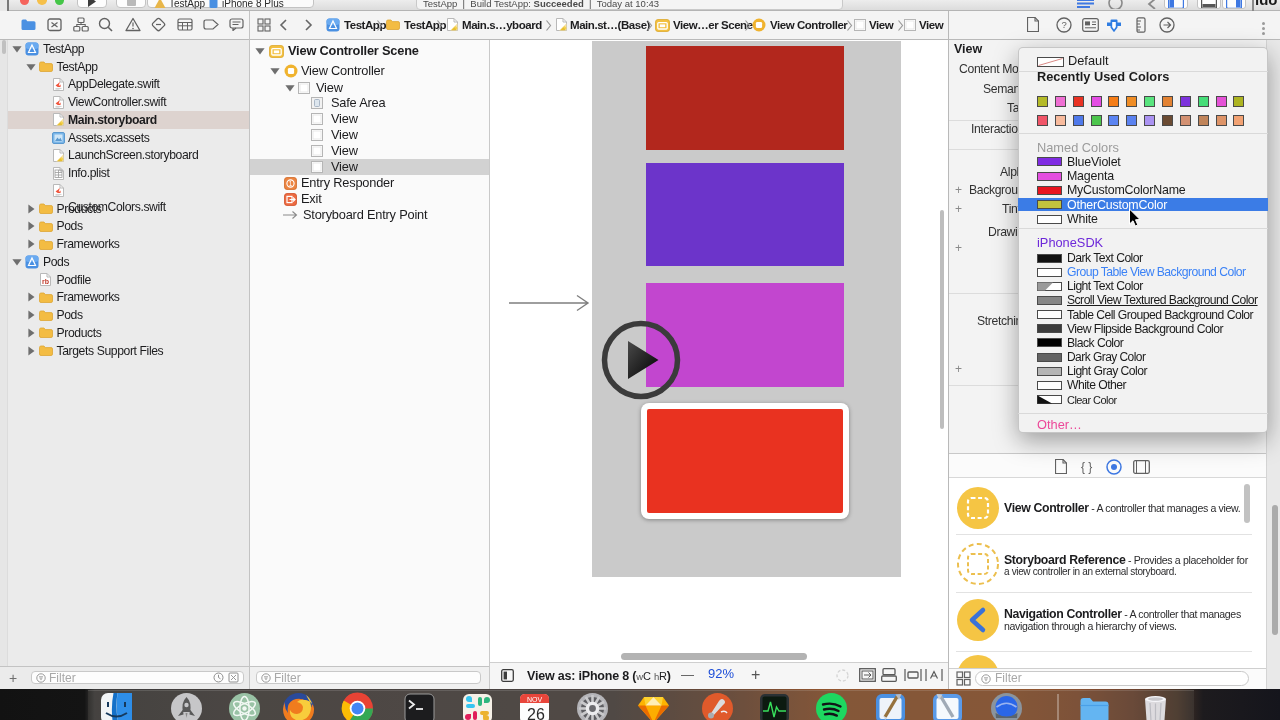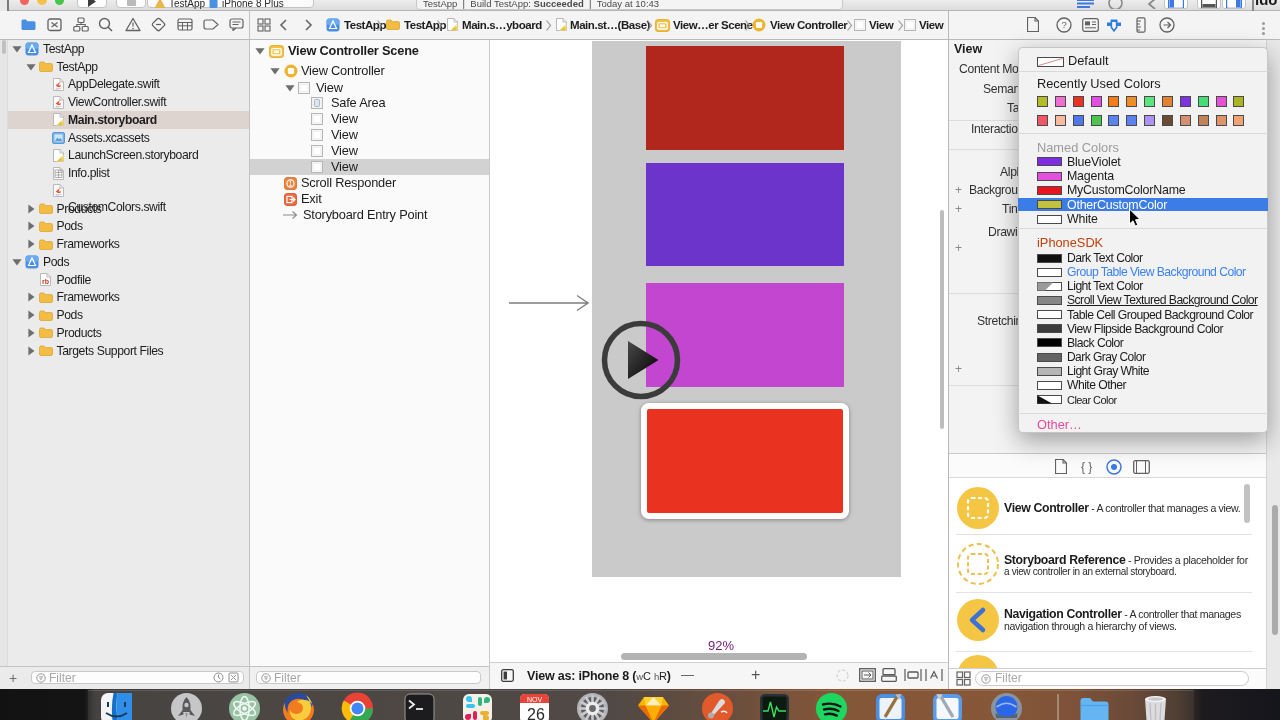--- a/index.html
+++ b/index.html
@@ -404,21 +404,21 @@
 <svg style="left:311px;top:160.8px;" width="12" height="12" viewBox="0 0 12 12">
     <rect x="0.5" y="0.5" width="11" height="11" fill="#fff" stroke="#b5b5b5" stroke-width="1"></rect>
     <rect x="2" y="2" width="8" height="8" fill="#fff" stroke="#e3e3e3" stroke-width="0.8"></rect>
   </svg>
 <div style="left:331px;top:157.8px;height:18px;line-height:18px;font-size:12.8px;color:#1c1c1e;font-weight:normal;letter-spacing:-0.2px;">View</div>
 <svg style="left:284px;top:176.5px;" width="13" height="13" viewBox="0 0 13 13">
     <rect x="0.5" y="0.5" width="12" height="12" rx="2.5" fill="#ec8441" stroke="#d06a28" stroke-width="0.8"></rect>
     <circle cx="6.5" cy="6.5" r="3.6" fill="none" stroke="#fff" stroke-width="1.1"></circle>
     <text x="4.8" y="9" font-size="6.5" fill="#fff" font-family="Liberation Sans">1</text>
   </svg>
-<div style="left:301px;top:174.0px;height:18px;line-height:18px;font-size:12.8px;color:#1c1c1e;font-weight:normal;letter-spacing:-0.2px;">Scroll Responder</div>
+<div style="left:301px;top:174.0px;height:18px;line-height:18px;font-size:12.8px;color:#1c1c1e;font-weight:normal;letter-spacing:-0.2px;">Entry Responder</div>
 <svg style="left:284px;top:192.5px;" width="13" height="13" viewBox="0 0 13 13">
     <rect x="0.5" y="0.5" width="12" height="12" rx="2.5" fill="#ec6a41" stroke="#d05028" stroke-width="0.8"></rect>
     <rect x="3" y="3.4" width="5" height="6.2" fill="none" stroke="#fff" stroke-width="1.2"></rect>
     <path d="M5.5 6.5 H11 M9 4.5 L11 6.5 L9 8.5" stroke="#fff" stroke-width="1.2" fill="none"></path>
   </svg>
 <div style="left:301px;top:190.0px;height:18px;line-height:18px;font-size:12.8px;color:#1c1c1e;font-weight:normal;letter-spacing:-0.2px;">Exit</div>
 <svg style="left:283px;top:209.8px;" width="16" height="10" viewBox="0 0 16 10">
     <path d="M0 5 H13 M9.5 1.5 L13.5 5 L9.5 8.5" fill="none" stroke="#8a8a8a" stroke-width="1.1"></path>
   </svg>
 <div style="left:303px;top:205.8px;height:18px;line-height:18px;font-size:12.8px;color:#1c1c1e;font-weight:normal;letter-spacing:-0.2px;">Storyboard Entry Point</div>
@@ -452,21 +452,21 @@
   </svg>
 <div style="left:940px;top:210px;width:4px;height:219px;background:#bdbdbd;border-radius:2px;"></div>
 <div style="left:621px;top:652.5px;width:186px;height:7px;background:#b3b3b3;border-radius:3.5px;"></div>
 <div style="left:490px;top:662px;width:458px;height:27px;background:#f6f6f6;border-top:1px solid #cfcfcf;"></div>
 <svg style="left:501px;top:669px;" width="13" height="13" viewBox="0 0 13 13">
     <rect x="0.7" y="0.7" width="11.6" height="11.6" rx="1.5" fill="none" stroke="#3c3c3c" stroke-width="1.3"></rect>
     <rect x="2.6" y="2.6" width="3.4" height="7.8" fill="#3c3c3c"></rect>
   </svg>
 <div style="left:527px;top:667px;height:18px;line-height:18px;font-size:12.5px;font-weight:bold;color:#1c1c1e;letter-spacing:-0.2px;">View as: iPhone 8 (<span style="position:static;font-size:9.5px;font-weight:normal;color:#555;">w</span><span style="position:static;font-size:11px;font-weight:normal;">C</span> <span style="position:static;font-size:9.5px;font-weight:normal;color:#555;">h</span><span style="position:static;font-size:11px;font-weight:normal;">R</span>)</div>
 <div style="left:681px;top:666px;height:18px;line-height:18px;font-size:13px;color:#555;font-weight:normal;">—</div>
-<div style="left:708px;top:637px;height:18px;line-height:18px;font-size:13px;color:#701a75;font-weight:normal;">92%</div>
+<div style="left:708px;top:665px;height:18px;line-height:18px;font-size:13px;color:#1d4ed8;font-weight:normal;">92%</div>
 <div style="left:751px;top:666px;height:18px;line-height:18px;font-size:16px;color:#555;font-weight:normal;">+</div>
 <svg style="left:834px;top:668px;" width="17" height="15" viewBox="0 0 17 15">
     <circle cx="8.5" cy="7.5" r="5.5" fill="none" stroke="#d4d4d4" stroke-width="1.3" stroke-dasharray="3 2"></circle>
   </svg>
 <svg style="left:859px;top:668px;" width="17" height="14" viewBox="0 0 17 14">
     <rect x="0.7" y="0.7" width="15.6" height="12.6" fill="none" stroke="#5a5a5a" stroke-width="1.3"></rect>
     <rect x="3" y="3" width="11" height="8" fill="none" stroke="#5a5a5a" stroke-width="1"></rect>
     <path d="M5 7 H12 M9.5 4.5 L12 7 L9.5 9.5" stroke="#5a5a5a" stroke-width="1" fill="none"></path>
   </svg>
 <svg style="left:881px;top:668px;" width="17" height="14" viewBox="0 0 17 14">
@@ -555,21 +555,21 @@
 <div style="left:995px;top:669px;height:18px;line-height:18px;font-size:12px;color:#a8a8a8;font-weight:normal;">Filter</div>
 <div style="left:1266px;top:40px;width:14px;height:649px;background:#e9e9e9;border-left:1px solid #d4d4d4;"></div>
 <div style="left:1271.5px;top:505px;width:6px;height:130px;background:#ababab;border-radius:3px;"></div>
 <div style="left:1018px;top:46.5px;width:250px;height:386px;background:#f2f2f2;border:1px solid rgba(0,0,0,0.18);border-radius:5px;box-shadow:0 8px 24px rgba(0,0,0,0.35);"></div>
 <svg style="left:1036.5px;top:56.5px;" width="27" height="10" viewBox="0 0 27 10">
     <rect x="0.5" y="0.5" width="26" height="9" fill="#fff" stroke="#4a4a4a" stroke-width="1"></rect>
     <path d="M1.5 8.5 L25.5 1.5" stroke="#d98a85" stroke-width="1"></path>
   </svg>
 <div style="left:1068px;top:52px;height:18px;line-height:18px;font-size:12.8px;color:#1b1b1b;font-weight:normal;">Default</div>
 <div style="left:1018px;top:71.3px;width:250px;height:1px;background:#d9d9d9;"></div>
-<div style="left:1037px;top:75px;height:18px;line-height:18px;font-size:12.8px;color:#1b1b1b;font-weight:normal;">Recently Used Colors</div>
+<div style="left:1037px;top:68px;height:18px;line-height:18px;font-size:12.8px;color:#1b1b1b;font-weight:bold;">Recently Used Colors</div>
 <svg style="left:1037.0px;top:95.8px;" width="11" height="11" viewBox="0 0 11 11">
     <rect x="0.5" y="0.5" width="10" height="10" fill="#b4ba28" stroke="#4a4a4a" stroke-width="1"></rect>
   </svg>
 <svg style="left:1054.85px;top:95.8px;" width="11" height="11" viewBox="0 0 11 11">
     <rect x="0.5" y="0.5" width="10" height="10" fill="#ef6fd3" stroke="#4a4a4a" stroke-width="1"></rect>
   </svg>
 <svg style="left:1072.7px;top:95.8px;" width="11" height="11" viewBox="0 0 11 11">
     <rect x="0.5" y="0.5" width="10" height="10" fill="#e93223" stroke="#4a4a4a" stroke-width="1"></rect>
   </svg>
 <svg style="left:1090.55px;top:95.8px;" width="11" height="11" viewBox="0 0 11 11">
@@ -652,21 +652,21 @@
 <div style="left:1067px;top:181.4px;height:18px;line-height:18px;font-size:12.4px;color:#1b1b1b;font-weight:normal;letter-spacing:-0.2px;">MyCustomColorName</div>
 <svg style="left:1037px;top:200.2px;" width="25" height="9" viewBox="0 0 25 9">
     <rect x="0.5" y="0.5" width="24" height="8" fill="#c2c23e" stroke="#4a4a4a" stroke-width="1"></rect>
   </svg>
 <div style="left:1067px;top:195.7px;height:18px;line-height:18px;font-size:12.4px;color:#fff;font-weight:normal;letter-spacing:-0.2px;">OtherCustomColor</div>
 <svg style="left:1037px;top:214.5px;" width="25" height="9" viewBox="0 0 25 9">
     <rect x="0.5" y="0.5" width="24" height="8" fill="#ffffff" stroke="#4a4a4a" stroke-width="1"></rect>
   </svg>
 <div style="left:1067px;top:210.0px;height:18px;line-height:18px;font-size:12.4px;color:#1b1b1b;font-weight:normal;letter-spacing:-0.2px;">White</div>
 <div style="left:1018px;top:227.5px;width:250px;height:1px;background:#d9d9d9;"></div>
-<div style="left:1037px;top:233.8px;height:18px;line-height:18px;font-size:12.8px;color:#c2410c;font-weight:normal;">iPhoneSDK</div>
+<div style="left:1037px;top:233.8px;height:18px;line-height:18px;font-size:12.8px;color:#6d28d9;font-weight:normal;">iPhoneSDK</div>
 <svg style="left:1037px;top:253.5px;" width="25" height="9" viewBox="0 0 25 9">
     <rect x="0.5" y="0.5" width="24" height="8" fill="#111111" stroke="#4a4a4a" stroke-width="1"></rect>
   </svg>
 <div style="left:1067px;top:249.0px;height:18px;line-height:18px;font-size:12.2px;color:#1b1b1b;font-weight:normal;letter-spacing:-0.55px;">Dark Text Color</div>
 <svg style="left:1037px;top:267.65px;" width="25" height="9" viewBox="0 0 25 9">
     <rect x="0.5" y="0.5" width="24" height="8" fill="#ffffff" stroke="#4a4a4a" stroke-width="1"></rect>
   </svg>
 <div style="left:1067px;top:263.15px;height:18px;line-height:18px;font-size:12.2px;color:#3b82f6;font-weight:normal;letter-spacing:-0.55px;">Group Table View Background Color</div>
 <svg style="left:1037px;top:281.8px;" width="25" height="9" viewBox="0 0 25 9">
     <rect x="0.5" y="0.5" width="24" height="8" fill="#fff" stroke="#4a4a4a" stroke-width="1"></rect>
@@ -689,21 +689,21 @@
     <rect x="0.5" y="0.5" width="24" height="8" fill="#000000" stroke="#4a4a4a" stroke-width="1"></rect>
   </svg>
 <div style="left:1067px;top:333.9px;height:18px;line-height:18px;font-size:12.2px;color:#1b1b1b;font-weight:normal;letter-spacing:-0.55px;">Black Color</div>
 <svg style="left:1037px;top:352.55px;" width="25" height="9" viewBox="0 0 25 9">
     <rect x="0.5" y="0.5" width="24" height="8" fill="#636363" stroke="#4a4a4a" stroke-width="1"></rect>
   </svg>
 <div style="left:1067px;top:348.05px;height:18px;line-height:18px;font-size:12px;color:#1b1b1b;font-weight:normal;letter-spacing:-0.55px;">Dark Gray Color</div>
 <svg style="left:1037px;top:366.7px;" width="25" height="9" viewBox="0 0 25 9">
     <rect x="0.5" y="0.5" width="24" height="8" fill="#b5b5b5" stroke="#4a4a4a" stroke-width="1"></rect>
   </svg>
-<div style="left:1067px;top:362.2px;height:18px;line-height:18px;font-size:12.2px;color:#1b1b1b;font-weight:normal;letter-spacing:-0.55px;">Light Gray White</div>
+<div style="left:1067px;top:362.2px;height:18px;line-height:18px;font-size:12.2px;color:#1b1b1b;font-weight:normal;letter-spacing:-0.55px;">Light Gray Color</div>
 <svg style="left:1037px;top:380.85px;" width="25" height="9" viewBox="0 0 25 9">
     <rect x="0.5" y="0.5" width="24" height="8" fill="#ffffff" stroke="#4a4a4a" stroke-width="1"></rect>
   </svg>
 <div style="left:1067px;top:376.35px;height:18px;line-height:18px;font-size:12.2px;color:#1b1b1b;font-weight:normal;letter-spacing:-0.55px;">White Other</div>
 <svg style="left:1037px;top:395.0px;" width="25" height="9" viewBox="0 0 25 9">
     <rect x="0.5" y="0.5" width="24" height="8" fill="#fff" stroke="#4a4a4a" stroke-width="1"></rect>
     <path d="M0.5 0.5 L0.5 8.5 L15 8.5 Z" fill="#111"></path>
   </svg>
 <div style="left:1067px;top:390.5px;height:18px;line-height:18px;font-size:11px;color:#1b1b1b;font-weight:normal;letter-spacing:-0.55px;">Clear Color</div>
 <div style="left:1018px;top:413px;width:250px;height:1px;background:#d9d9d9;"></div>

